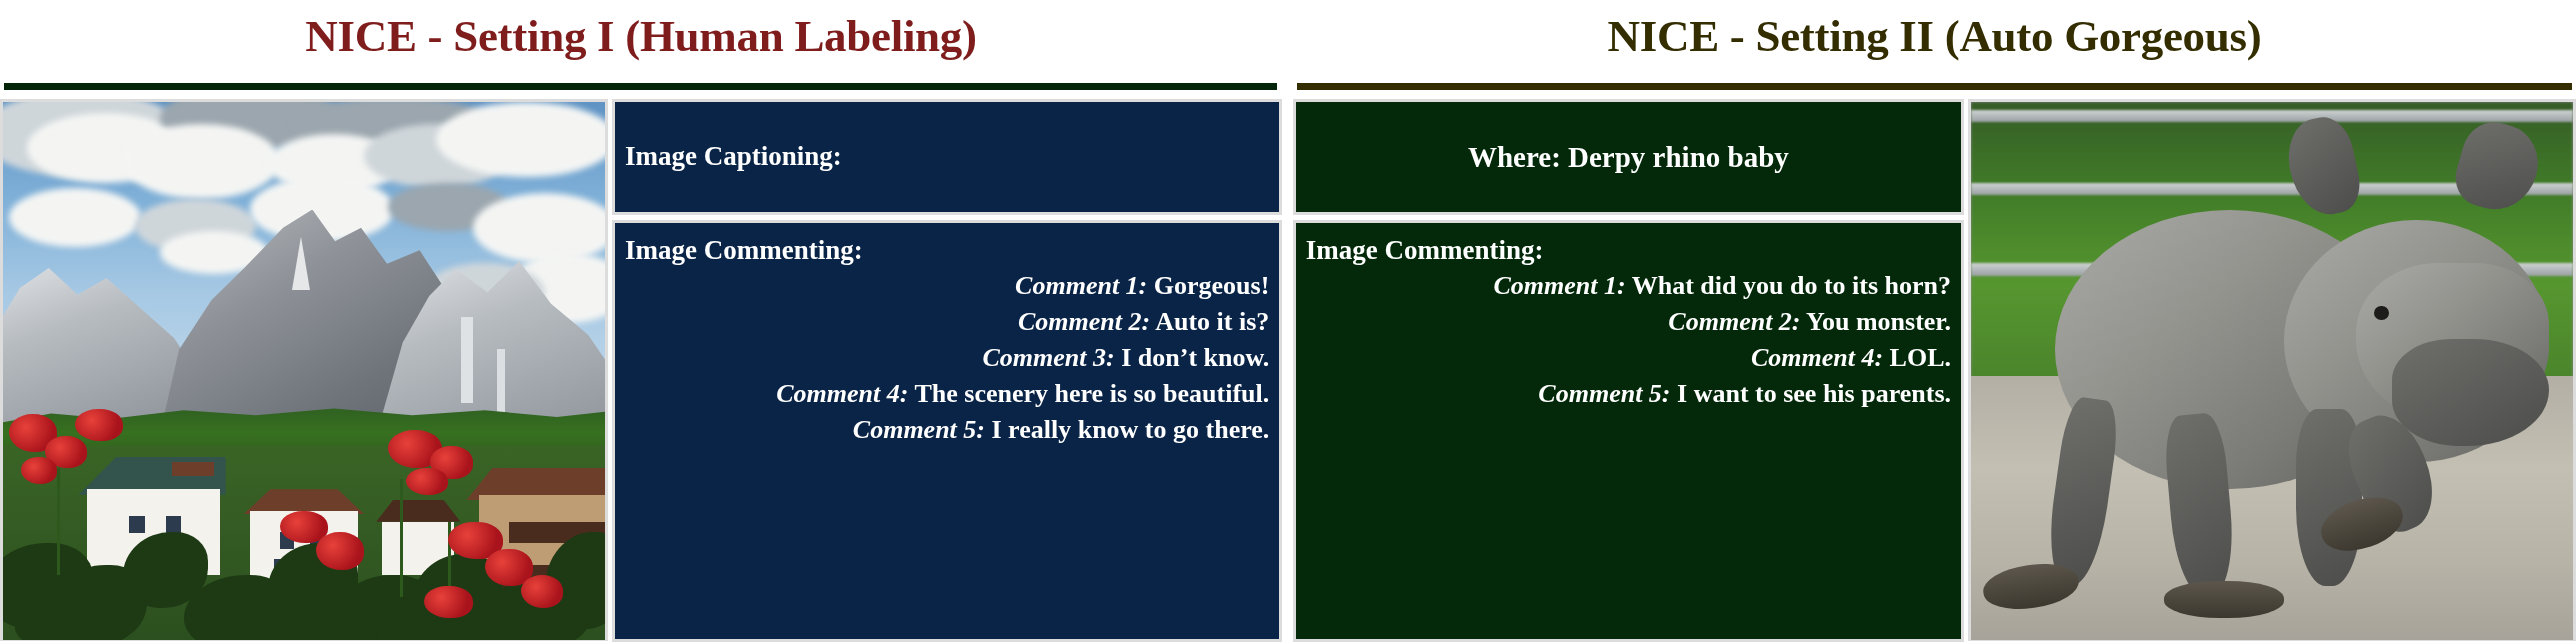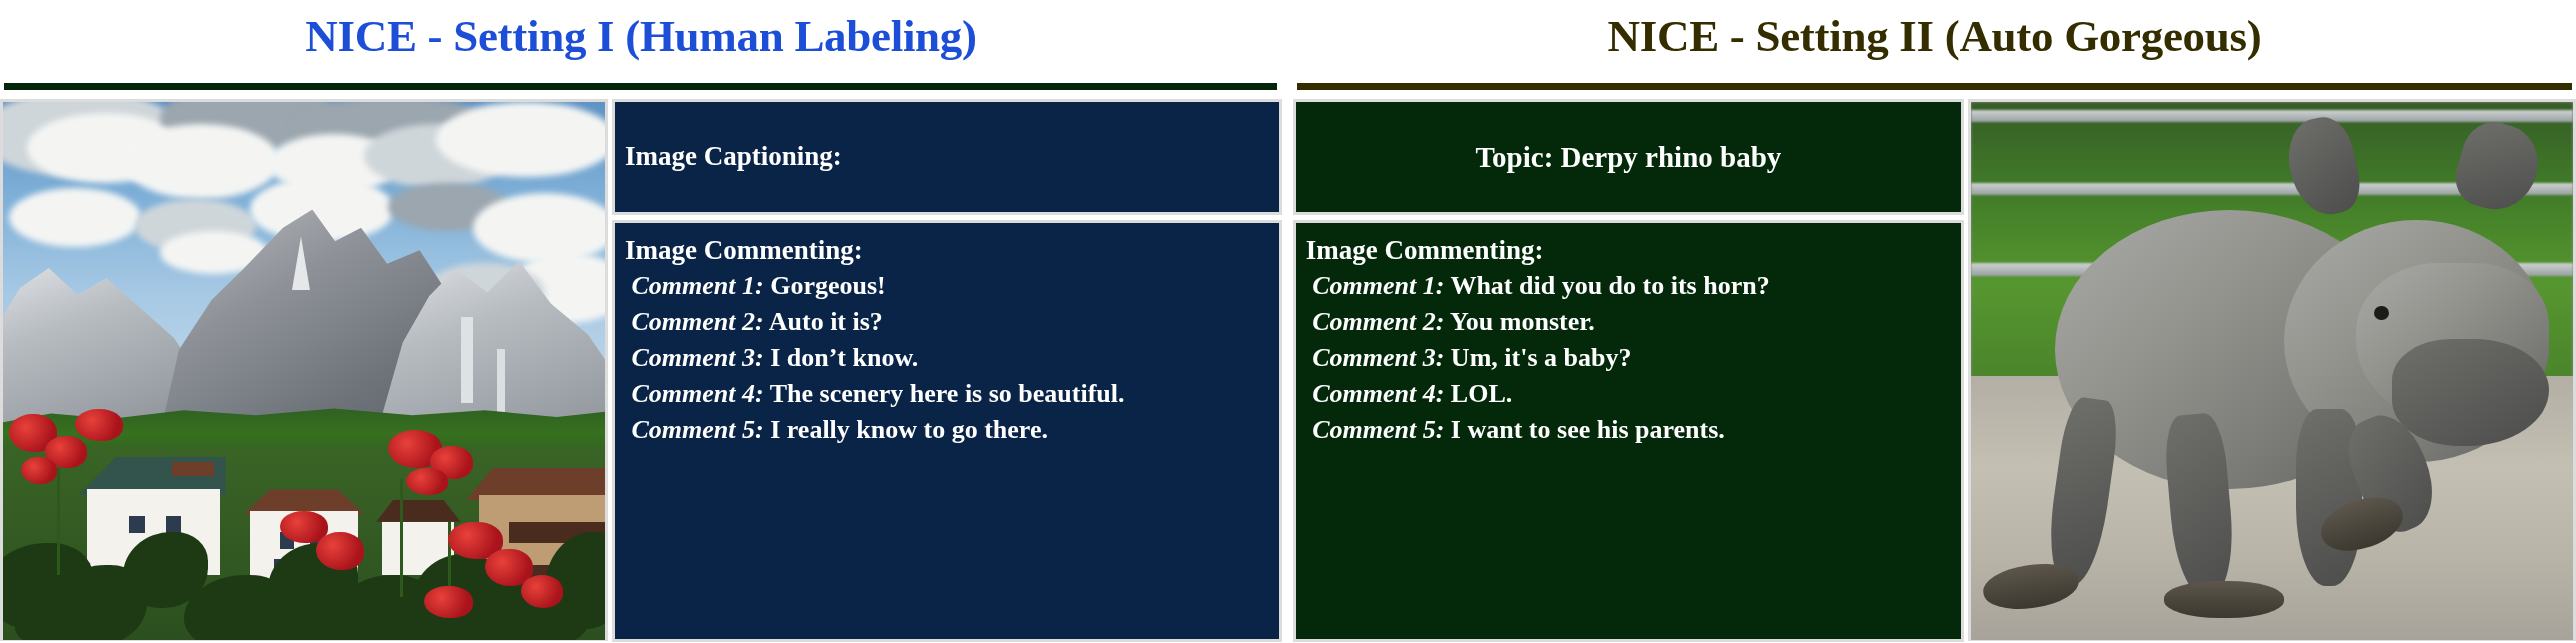--- a/index.html
+++ b/index.html
@@ -38,21 +38,21 @@
     height: 71px;
     display: flex;
     align-items: center;
     justify-content: center;
     font-weight: bold;
     font-size: 45px;
     letter-spacing: -0.3px;
     white-space: nowrap;
     user-select: none;
   }
-  .panel-title.left-title  { color: #1d4ed8; }
+  .panel-title.left-title  { color: #7f1d1d; }
   .panel-title.right-title { color: #332d00; }
 
   .title-rule {
     position: absolute;
     left: 3.2px;
     top: 82px;
     height: 7px;
     border: 0.5px solid #ffffff;
     box-sizing: content-box;
   }
@@ -152,21 +152,21 @@
   .comment-item .lbl {
     font-style: italic;
     font-weight: bold;
   }
   .comment-item .txt {
     font-style: normal;
     font-weight: bold;
   }
   
   .comment-item {
-    text-align: left;
+    text-align: right;
   }
   .comment-item::before {
     content: "";
     display: inline-block;
     width: 0;
   }
 
   
   .alps-sky {
     position: absolute; left:0; top:0; width:100%; height:60%;
@@ -405,39 +405,35 @@
 
           <div class="hoof" style="left:2%;top:86%;width:16%;height:8%;border-radius:48%;transform:rotate(-8deg);"></div>
           <div class="hoof" style="left:32%;top:89%;width:20%;height:7%;border-radius:46%;"></div>
           <div class="hoof" style="left:58%;top:74%;width:14%;height:9%;border-radius:48%;transform:rotate(-18deg);"></div>
         </div>
       </div>
 
       <div class="text-col">
 
         <div class="card green top-card">
-          <div class="topic-line">Topic: Derpy rhino baby</div>
+          <div class="topic-line">Where: Derpy rhino baby</div>
         </div>
 
         <div class="card green bottom-card">
           <div class="card-heading single">Image Commenting:</div>
           <ul class="comment-list">
             <li class="comment-item">
               <span class="lbl">Comment 1:</span>
               <span class="txt">What did you do to its horn?</span>
             </li>
             <li class="comment-item">
               <span class="lbl">Comment 2:</span>
               <span class="txt">You monster.</span>
             </li>
             <li class="comment-item">
-              <span class="lbl">Comment 3:</span>
-              <span class="txt">Um, it's a baby?</span>
-            </li>
-            <li class="comment-item">
               <span class="lbl">Comment 4:</span>
               <span class="txt">LOL.</span>
             </li>
             <li class="comment-item">
               <span class="lbl">Comment 5:</span>
               <span class="txt">I want to see his  parents.</span>
             </li>
           </ul>
         </div>
 

